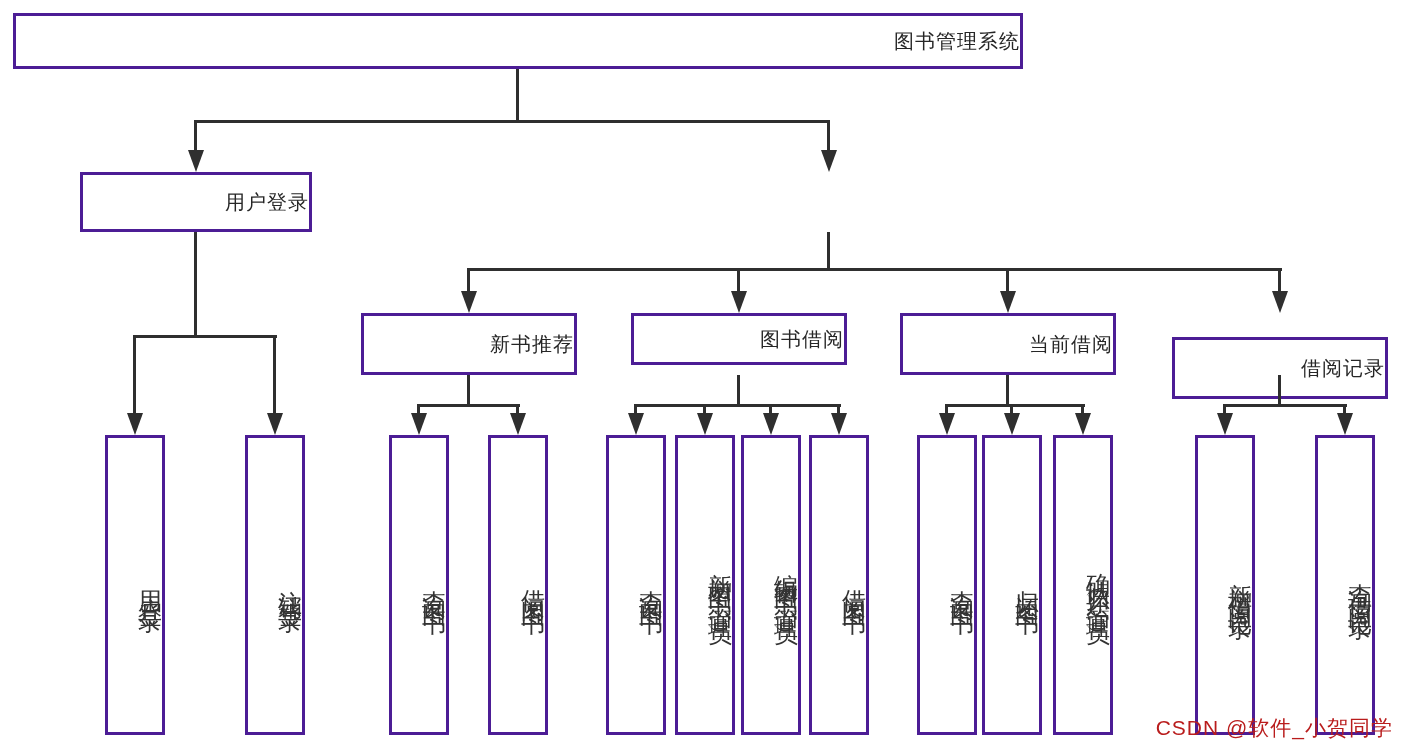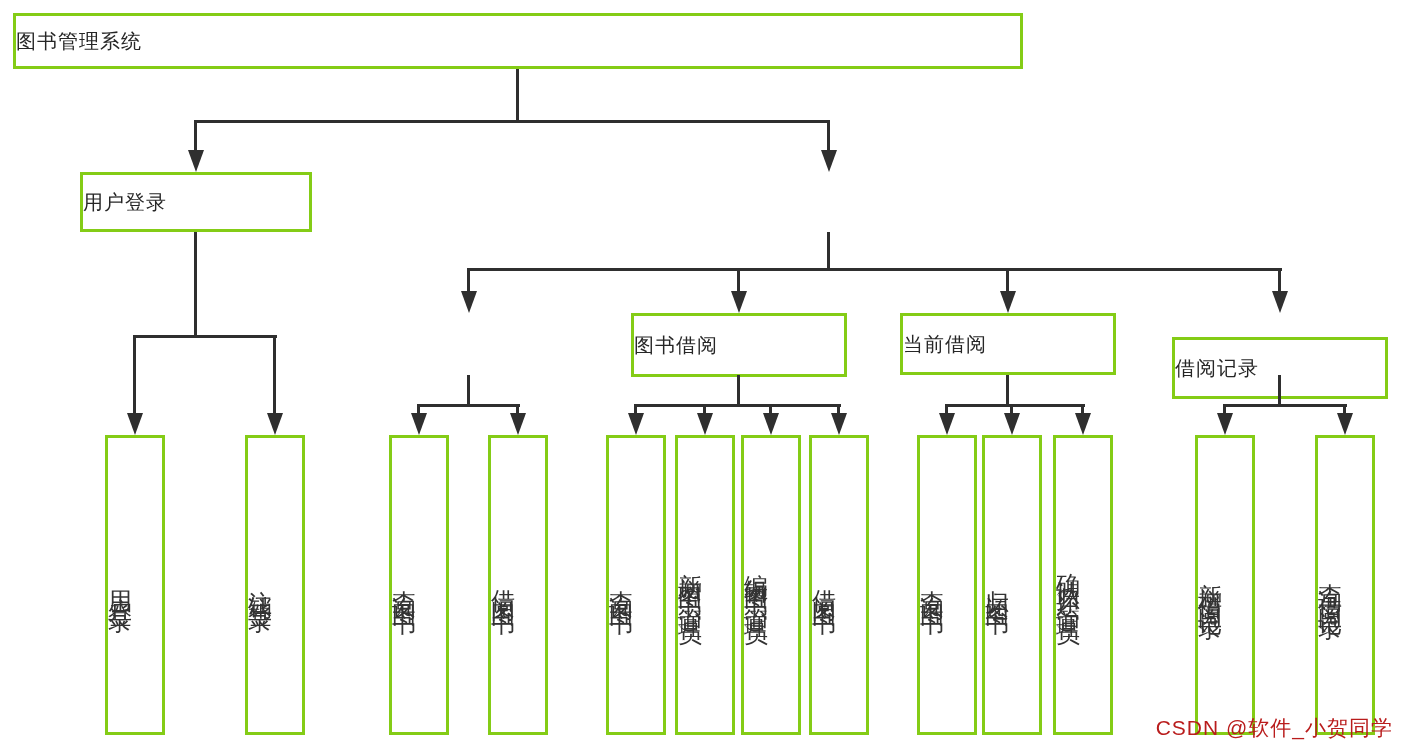--- a/index.html
+++ b/index.html
@@ -8,22 +8,22 @@
     background:#ffffff;
     font-family:"Liberation Sans", sans-serif;
     position:relative;
     overflow:hidden;
   }
   #diagram{position:absolute;inset:0;}
   .box{
     position:absolute;
     box-sizing:border-box;
     background:#ffffff;
-    border:3px solid #84cc16;
-    display:flex;align-items:center;justify-content:flex-start;
+    border:3px solid #4c1d95;
+    display:flex;align-items:center;justify-content:flex-end;
     color:#262626;
   }
   .hnode{font-size:20px;letter-spacing:1px;}
   .vnode .vtext{
     writing-mode:vertical-rl;
     text-orientation:mixed;
     line-height:1;
     font-size:24px;
     letter-spacing:7px;
     color:#333333;
@@ -76,21 +76,24 @@
   <div class="h" style="left:467px;top:268px;width:815px;"></div>
   <div class="v" style="left:467px;top:271px;height:20px;"></div>
   <div class="a" style="left:461px;top:291px;"></div>
   <div class="v" style="left:737px;top:271px;height:20px;"></div>
   <div class="a" style="left:731px;top:291px;"></div>
   <div class="v" style="left:1006px;top:271px;height:20px;"></div>
   <div class="a" style="left:1000px;top:291px;"></div>
   <div class="v" style="left:1278px;top:271px;height:20px;"></div>
   <div class="a" style="left:1272px;top:291px;"></div>
 
-  <div class="box hnode" style="left:631px;top:313px;width:216px;height:64px;font-family:Liberation Serif, serif;">
+  <div class="box hnode" style="left:361px;top:313px;width:216px;height:62px;">
+    <span>新书推荐</span>
+  </div>
+  <div class="box hnode" style="left:631px;top:313px;width:216px;height:52px;font-family:Liberation Serif, serif;">
     <span>图书借阅</span>
   </div>
   <div class="box hnode" style="left:900px;top:313px;width:216px;height:62px;">
     <span>当前借阅</span>
   </div>
   <div class="box hnode" style="left:1172px;top:313px;width:216px;height:62px;margin-top:24px;">
     <span>借阅记录</span>
   </div>
 
   <div class="v" style="left:467px;top:375px;height:32px;"></div>

